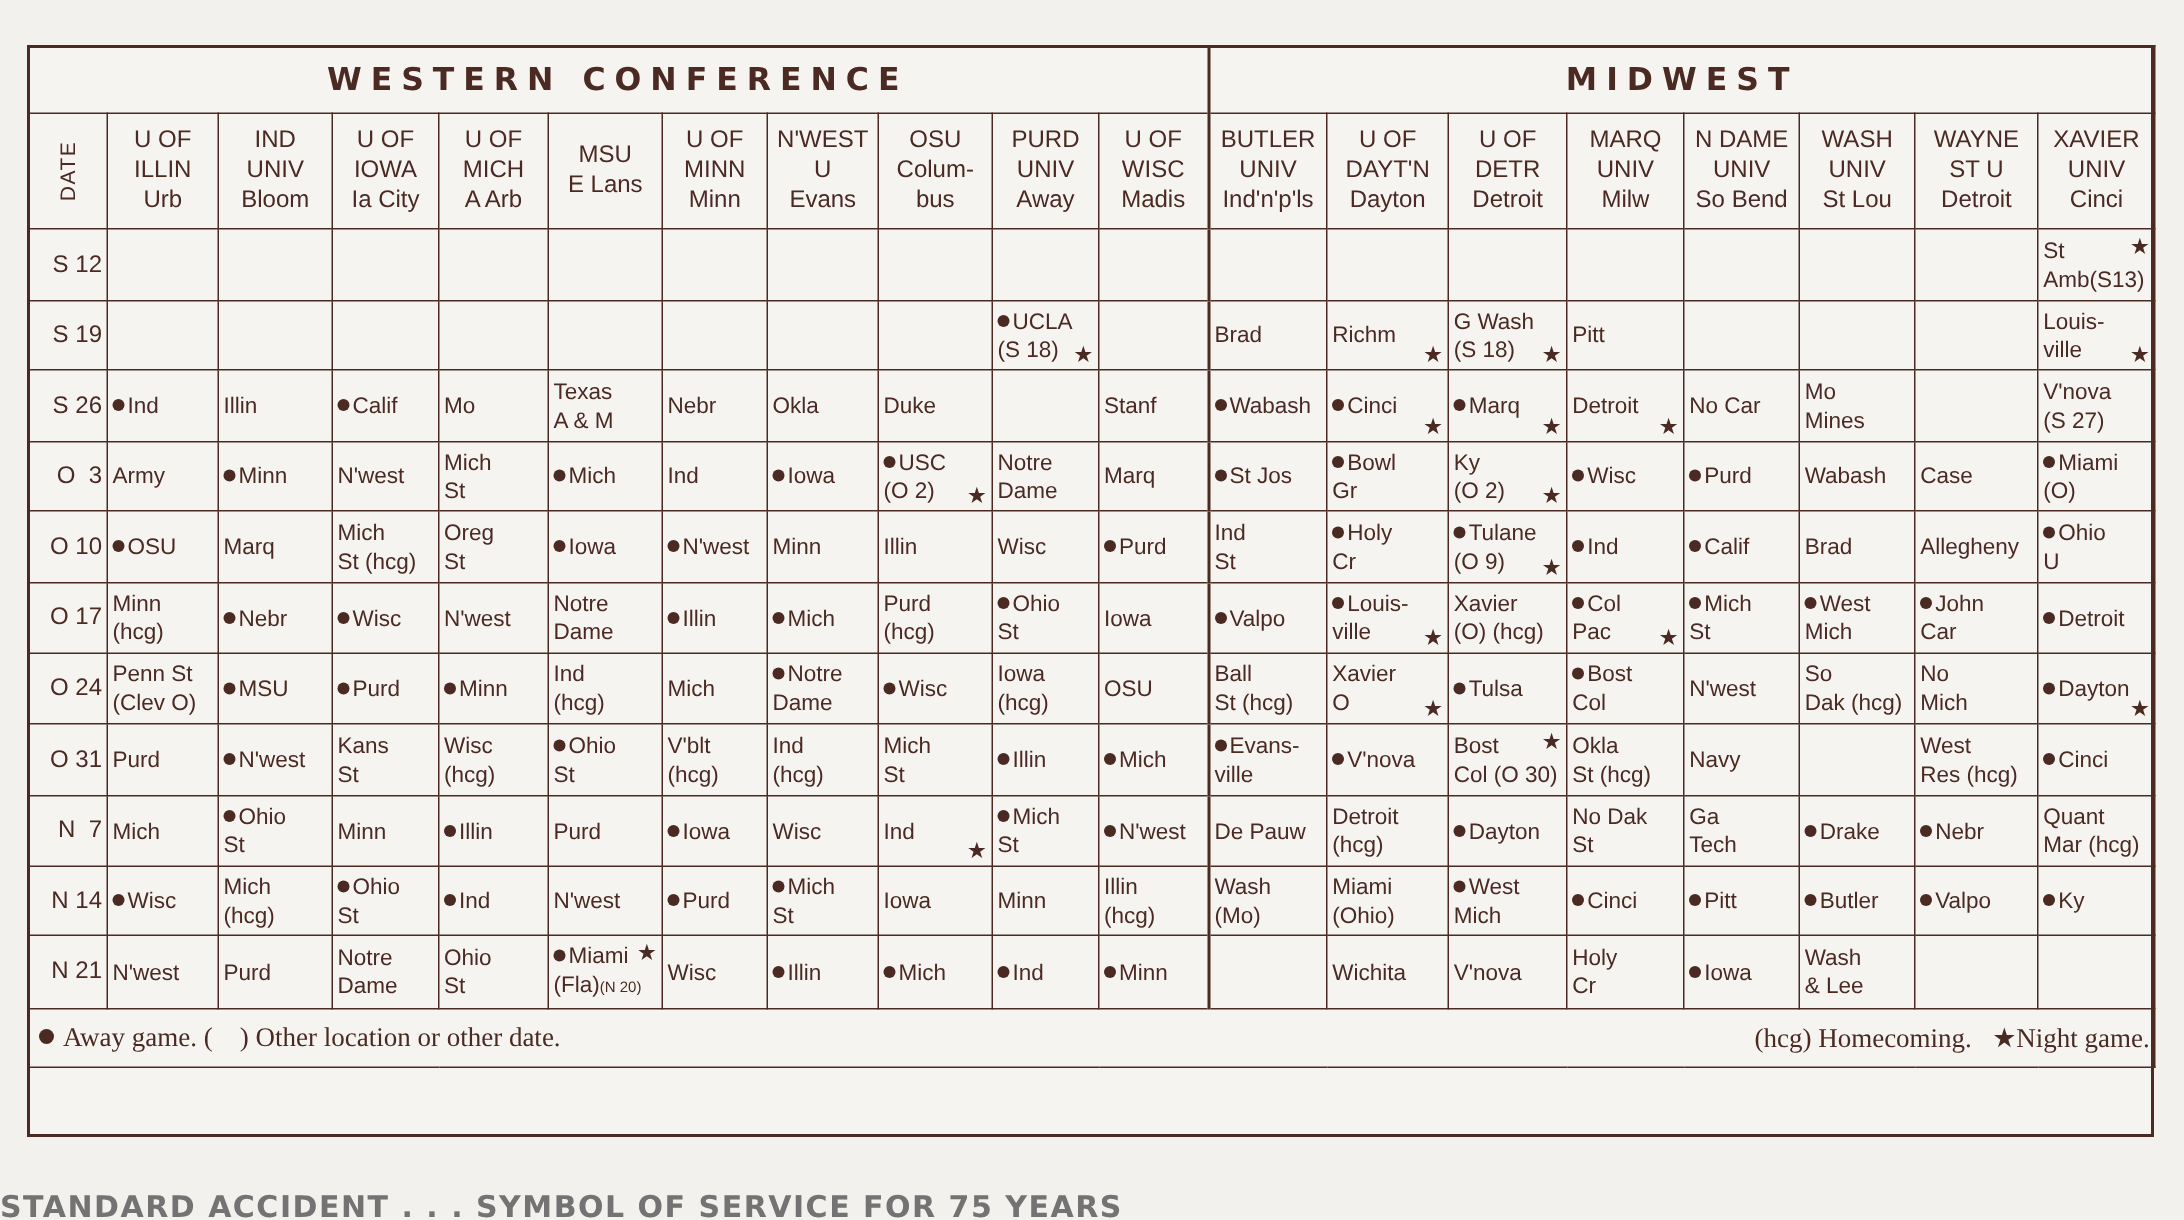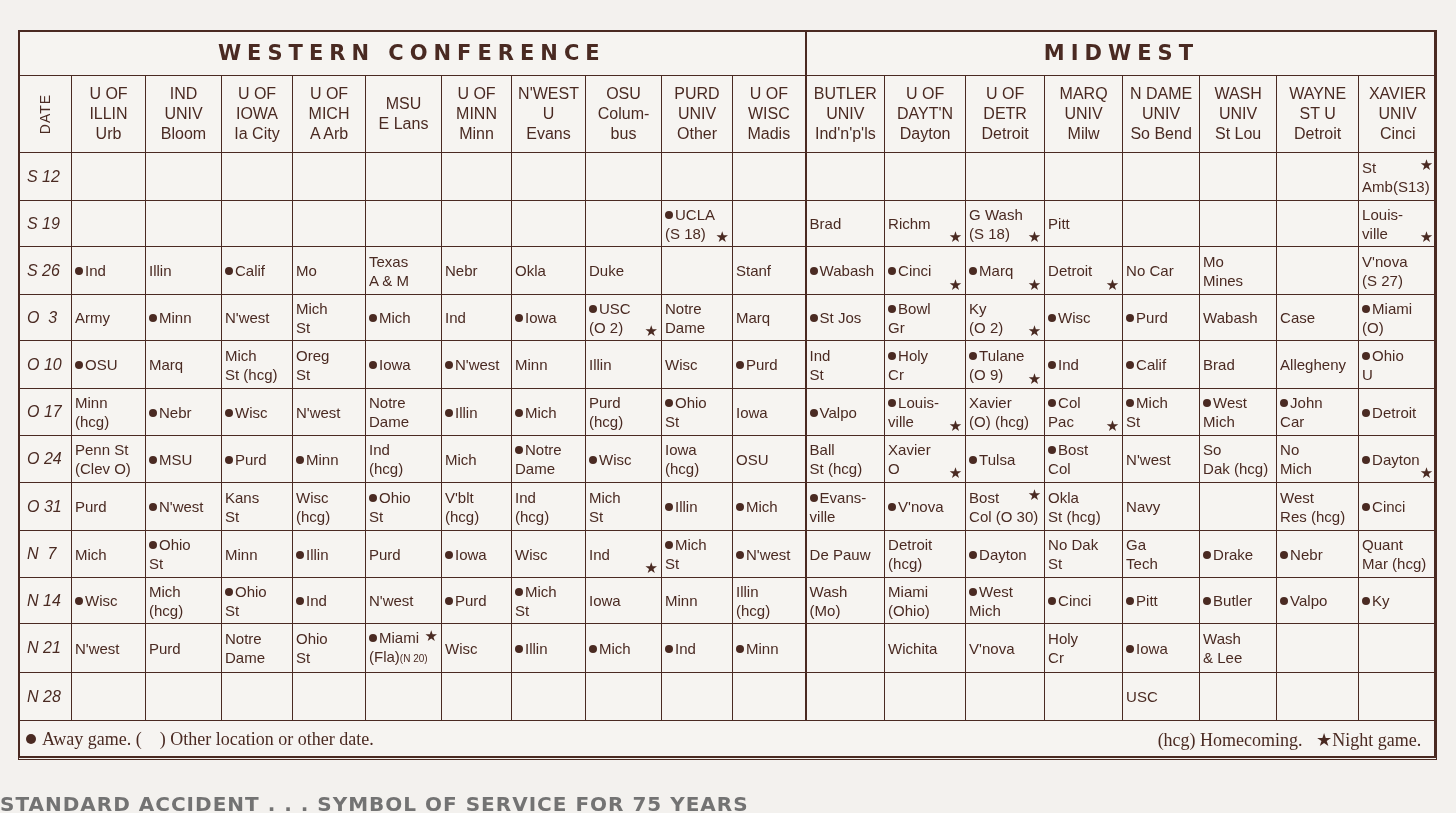--- a/index.html
+++ b/index.html
@@ -53,24 +53,23 @@
     text-align: center;
     font-size: 14px;
   }
   .date-head span {
     display: inline-block;
     transform: rotate(-90deg);
     letter-spacing: 1px;
   }
   .date-cell {
     font-size: 16px;
-    text-align: left;
+    text-align: right;
     padding-left: 8px !important;
     white-space: pre;
-    font-style: italic;
   }
   .game {
     font-size: 15px;
     line-height: 19px;
     position: relative;
     text-align: left;
     padding-right: 14px !important;
   }
   .game .line { display: block; white-space: nowrap; }
   .dot {
@@ -82,21 +81,21 @@
     font-size: 15px; line-height: 15px;
   }
   .star.top { top: 4px; bottom: auto; }
   .legend-row td {
     height: 38px;
     font-family: "Liberation Serif", serif;
     font-size: 18px;
     border-top: 2px solid #4a2a22;
   }
   .legend-left { float: left; padding-left: 4px; }
-  .legend-right { float: right; padding-right: 12px; }
+  .legend-right { float: right; padding-right: 0; }
   .legend-dot {
     display: inline-block; width: 10px; height: 10px; border-radius: 50%;
     background: #4a2a22; margin-right: 6px; vertical-align: 1px;
   }
   .footer {
     position: absolute; top: 764px; left: 0; width: 1456px;
     text-align: left;
     font-family: "DejaVu Sans", sans-serif;
     font-weight: bold;
     font-size: 20px;
@@ -175,21 +174,21 @@
           <span>Evans</span>
         </th>
         <th class="team-head">
           <span>OSU</span>
           <span>Colum-</span>
           <span>bus</span>
         </th>
         <th class="team-head">
           <span>PURD</span>
           <span>UNIV</span>
-          <span>Other</span>
+          <span>Away</span>
         </th>
         <th class="team-head conf-divider">
           <span>U OF</span>
           <span>WISC</span>
           <span>Madis</span>
         </th>
         <th class="team-head">
           <span>BUTLER</span>
           <span>UNIV</span>
           <span>Ind'n'p'ls</span>
@@ -863,43 +862,20 @@
           <span class="line"><span>Holy</span></span>
           <span class="line"><span>Cr</span></span>
         </td>
         <td class="game">
           <span class="line"><span class="dot"></span><span>Iowa</span></span>
         </td>
         <td class="game">
           <span class="line"><span>Wash</span></span>
           <span class="line"><span>&amp; Lee</span></span>
         </td>
-        <td class="game"></td>
-        <td class="game"></td>
-      </tr>
-      <tr style="height: 48px;">
-        <td class="date-cell">N 28</td>
-        <td class="game"></td>
-        <td class="game"></td>
-        <td class="game"></td>
-        <td class="game"></td>
-        <td class="game"></td>
-        <td class="game"></td>
-        <td class="game"></td>
-        <td class="game"></td>
-        <td class="game"></td>
-        <td class="game conf-divider"></td>
-        <td class="game"></td>
-        <td class="game"></td>
-        <td class="game"></td>
-        <td class="game"></td>
-        <td class="game">
-          <span class="line"><span>USC</span></span>
-        </td>
-        <td class="game"></td>
         <td class="game"></td>
         <td class="game"></td>
       </tr>
     </tbody>
   <tfoot>
     <tr class="legend-row">
       <td colspan="19">
         <span class="legend-left">
           <span class="legend-dot"></span><span>Away game.</span>
           <span style="white-space:pre">(    ) Other location or other date.</span>

